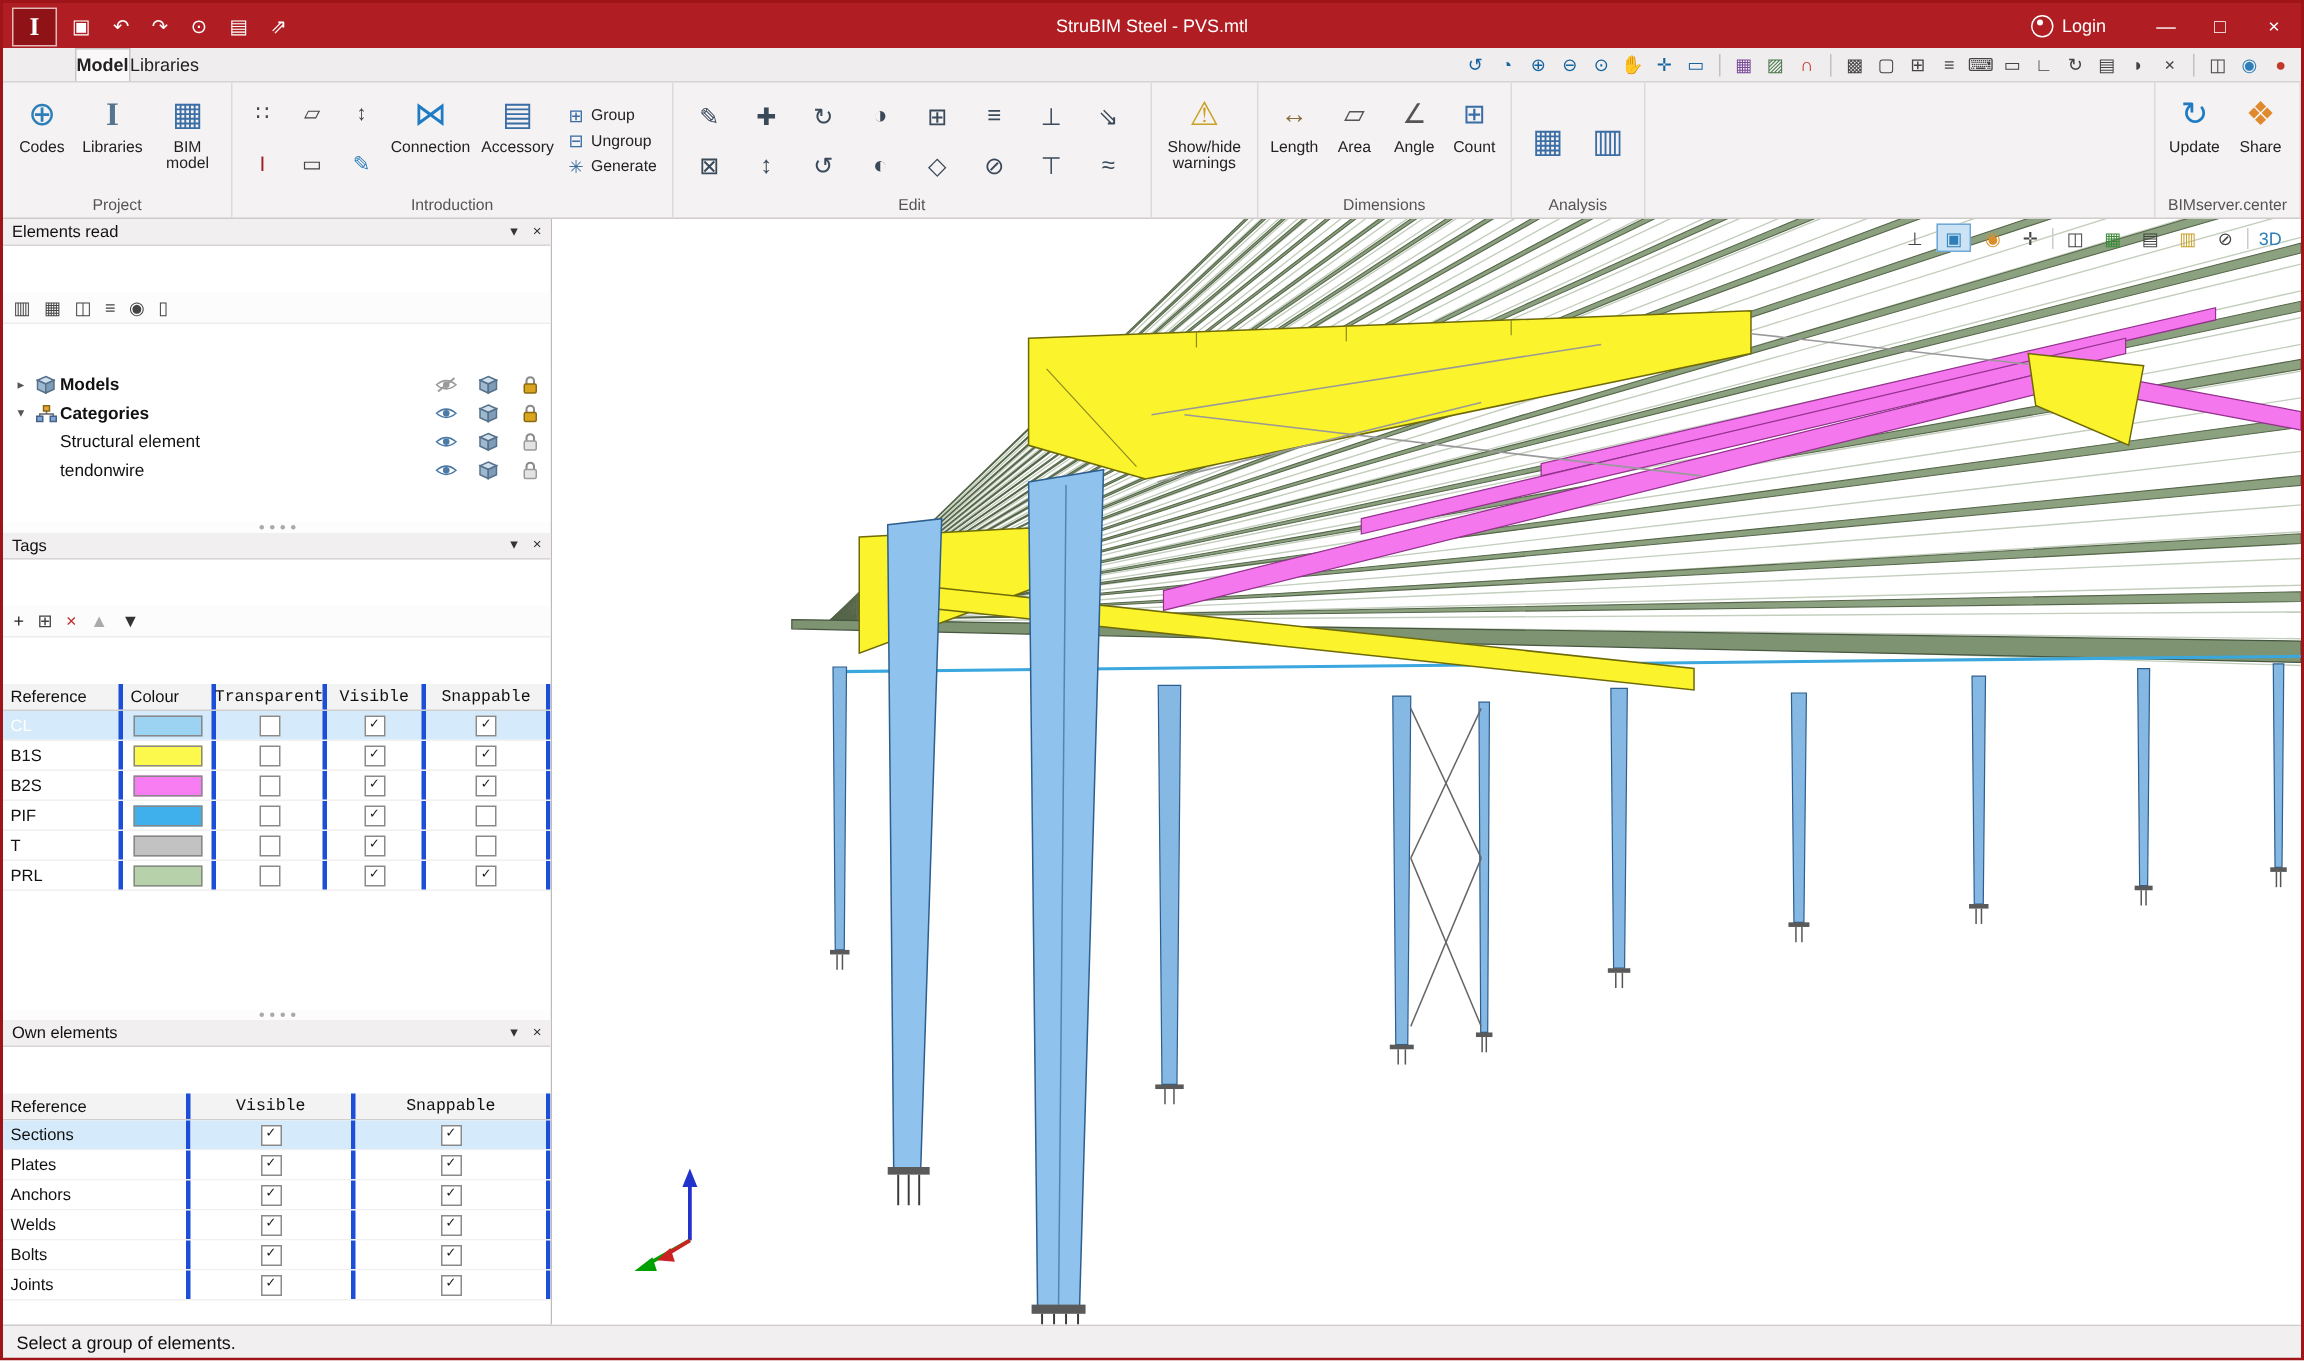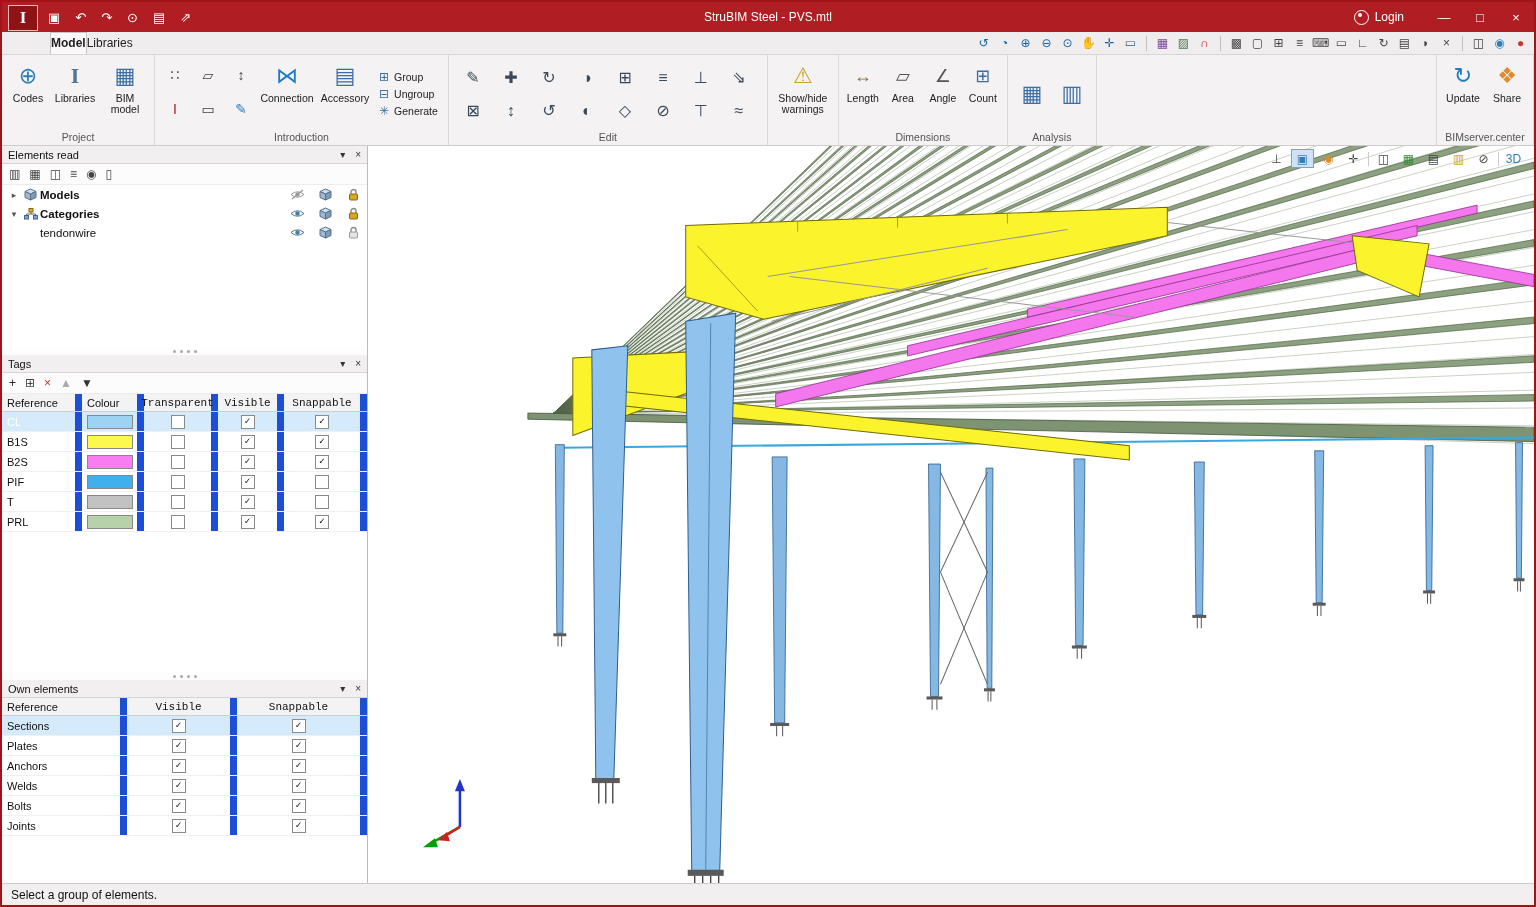--- a/index.html
+++ b/index.html
@@ -42,21 +42,21 @@
   .smallbtn{display:flex;align-items:center;gap:5px;font-size:10.5px;color:#222;white-space:nowrap;}
   .smallbtn .sicon{font-size:12px;color:#3A6EA5;line-height:1;}
   .editgrid{display:flex;flex-wrap:wrap;width:308px;align-content:center;}
   .eicon{width:38px;height:33px;display:flex;align-items:center;justify-content:center;font-size:16px;color:#3A4A5A;}
   .bigicon-only{width:38px;display:flex;align-items:center;justify-content:center;font-size:22px;}
   .rspacer{flex:1;border-right:none;}
 
   
   .main{flex:1;display:flex;min-height:0;}
   .left{width:365px;flex:0 0 365px;background:#fff;border-right:1px solid #BFBBBC;display:flex;flex-direction:column;}
-  .panel{display:flex;flex-direction:column;background:#fff;overflow:hidden;}
+  .panel{display:flex;flex-direction:column;background:#fff;overflow:hidden;gap:31px;}
   .p-header{flex:0 0 17px;height:17px;background:#F1EFF0;border-bottom:1px solid #D8D4D5;display:flex;align-items:center;padding:0 6px;font-size:11px;color:#111;}
   .ph-controls{margin-left:auto;display:flex;gap:10px;color:#333;font-size:10px;}
   .ph-controls span{line-height:1;}
   .p-toolbar{flex:0 0 20px;height:20px;display:flex;align-items:center;gap:9px;padding:0 7px;border-bottom:1px solid #EDEDED;color:#444;font-size:12px;background:#FCFCFC;}
   .p-toolbar .tbi{line-height:1;}
   .grip{flex:0 0 7px;height:7px;display:flex;align-items:center;justify-content:center;background:#FDFDFD;}
   .grip i{width:3px;height:3px;border-radius:50%;background:#AAA;box-shadow:7px 0 0 #AAA,14px 0 0 #AAA,21px 0 0 #AAA;margin-right:21px;}
 
   
   .tree{flex:1;background:#fff;}
@@ -67,21 +67,21 @@
   .tw-label{flex:1;color:#111;}
   .tw-label.b{font-weight:bold;}
   .tw-right{width:28px;display:flex;justify-content:center;}
 
   
   .ttable{font-size:11px;color:#111;}
   .trow{display:grid;height:19px;align-items:center;border-bottom:1px solid #F0F0F0;background:#fff;}
   #tags-table .trow{grid-template-columns:80px 62px 74px 66px 1fr;}
   #own-table .trow{grid-template-columns:125px 110px 1fr;}
   .trow.thead{height:17px;background:#F3F3F3;border-bottom:1px solid #CFCFCF;}
-  .tcell{height:100%;display:flex;align-items:center;padding:0 5px;border-right:7px solid #1d4ed8;box-sizing:border-box;}
+  .tcell{height:100%;display:flex;align-items:center;padding:0 5px;border-right:3px solid #1d4ed8;box-sizing:border-box;}
   .tcell.center{justify-content:center;padding:0;font-family:Liberation Mono, monospace;}
   .cb{width:12px;height:12px;border:1px solid #8A8A8A;background:#fff;font-size:10px;line-height:11px;text-align:center;color:#1A1A1A;display:inline-block;}
   .swatch{width:44px;height:12px;border:1px solid #888;display:inline-block;}
   .trow.sel .tcell{background:#D5EAFA;}
   .tcell.refsel{background:#3D96D6;color:#fff;}
   .tcell.graycell{background:#C6C6C6;}
 
   
   .workarea{flex:1;display:flex;flex-direction:column;min-width:0;}
   .wa-header{flex:0 0 17px;height:17px;background:#F1EFF0;border-bottom:1px solid #D8D4D5;font-size:11px;display:flex;align-items:center;padding:0 7px;color:#111;}
@@ -381,20 +381,42 @@
                 <svg width="13" height="13" viewBox="0 0 13 13">
                   <polygon points="6.5,1 12,3.5 6.5,6 1,3.5" fill="#CFE0EF" stroke="#57718A"></polygon>
                   <polygon points="1,3.5 6.5,6 6.5,12 1,9.5" fill="#9DB8CF" stroke="#57718A"></polygon>
                   <polygon points="12,3.5 6.5,6 6.5,12 12,9.5" fill="#7E9CB8" stroke="#57718A"></polygon>
                 </svg>
               </span>
               <span class="tw-right">
                 <svg width="11" height="13" viewBox="0 0 11 13">
                   <path d="M3 6 V4 a2.5 2.5 0 0 1 5 0 V6" fill="none" stroke="#8A8A8A" stroke-width="1.4"></path>
                   <rect x="1.5" y="6" width="8" height="6" rx="1" fill="#D9A520" stroke="#8A6A10"></rect>
+                </svg>
+              </span>
+            </div>
+            <div class="tree-row child">
+              <span class="tw-label">Structural element</span>
+              <span class="tw-right">
+                <svg width="15" height="11" viewBox="0 0 15 11">
+                  <path d="M1 5.5 Q7.5 0 14 5.5 Q7.5 11 1 5.5 Z" fill="#fff" stroke="#4A7AA5"></path>
+                  <circle cx="7.5" cy="5.5" r="2.2" fill="#4A7AA5"></circle>
+                </svg>
+              </span>
+              <span class="tw-right">
+                <svg width="13" height="13" viewBox="0 0 13 13">
+                  <polygon points="6.5,1 12,3.5 6.5,6 1,3.5" fill="#CFE0EF" stroke="#57718A"></polygon>
+                  <polygon points="1,3.5 6.5,6 6.5,12 1,9.5" fill="#9DB8CF" stroke="#57718A"></polygon>
+                  <polygon points="12,3.5 6.5,6 6.5,12 12,9.5" fill="#7E9CB8" stroke="#57718A"></polygon>
+                </svg>
+              </span>
+              <span class="tw-right">
+                <svg width="11" height="13" viewBox="0 0 11 13">
+                  <path d="M3 6 V4 a2.5 2.5 0 0 1 5 0 V6" fill="none" stroke="#8A8A8A" stroke-width="1.4"></path>
+                  <rect x="1.5" y="6" width="8" height="6" rx="1" fill="#E3E3E3" stroke="#9A9A9A"></rect>
                 </svg>
               </span>
             </div>
             <div class="tree-row child">
               <span class="tw-label">tendonwire</span>
               <span class="tw-right">
                 <svg width="15" height="11" viewBox="0 0 15 11">
                   <path d="M1 5.5 Q7.5 0 14 5.5 Q7.5 11 1 5.5 Z" fill="#fff" stroke="#4A7AA5"></path>
                   <circle cx="7.5" cy="5.5" r="2.2" fill="#4A7AA5"></circle>
                 </svg>

